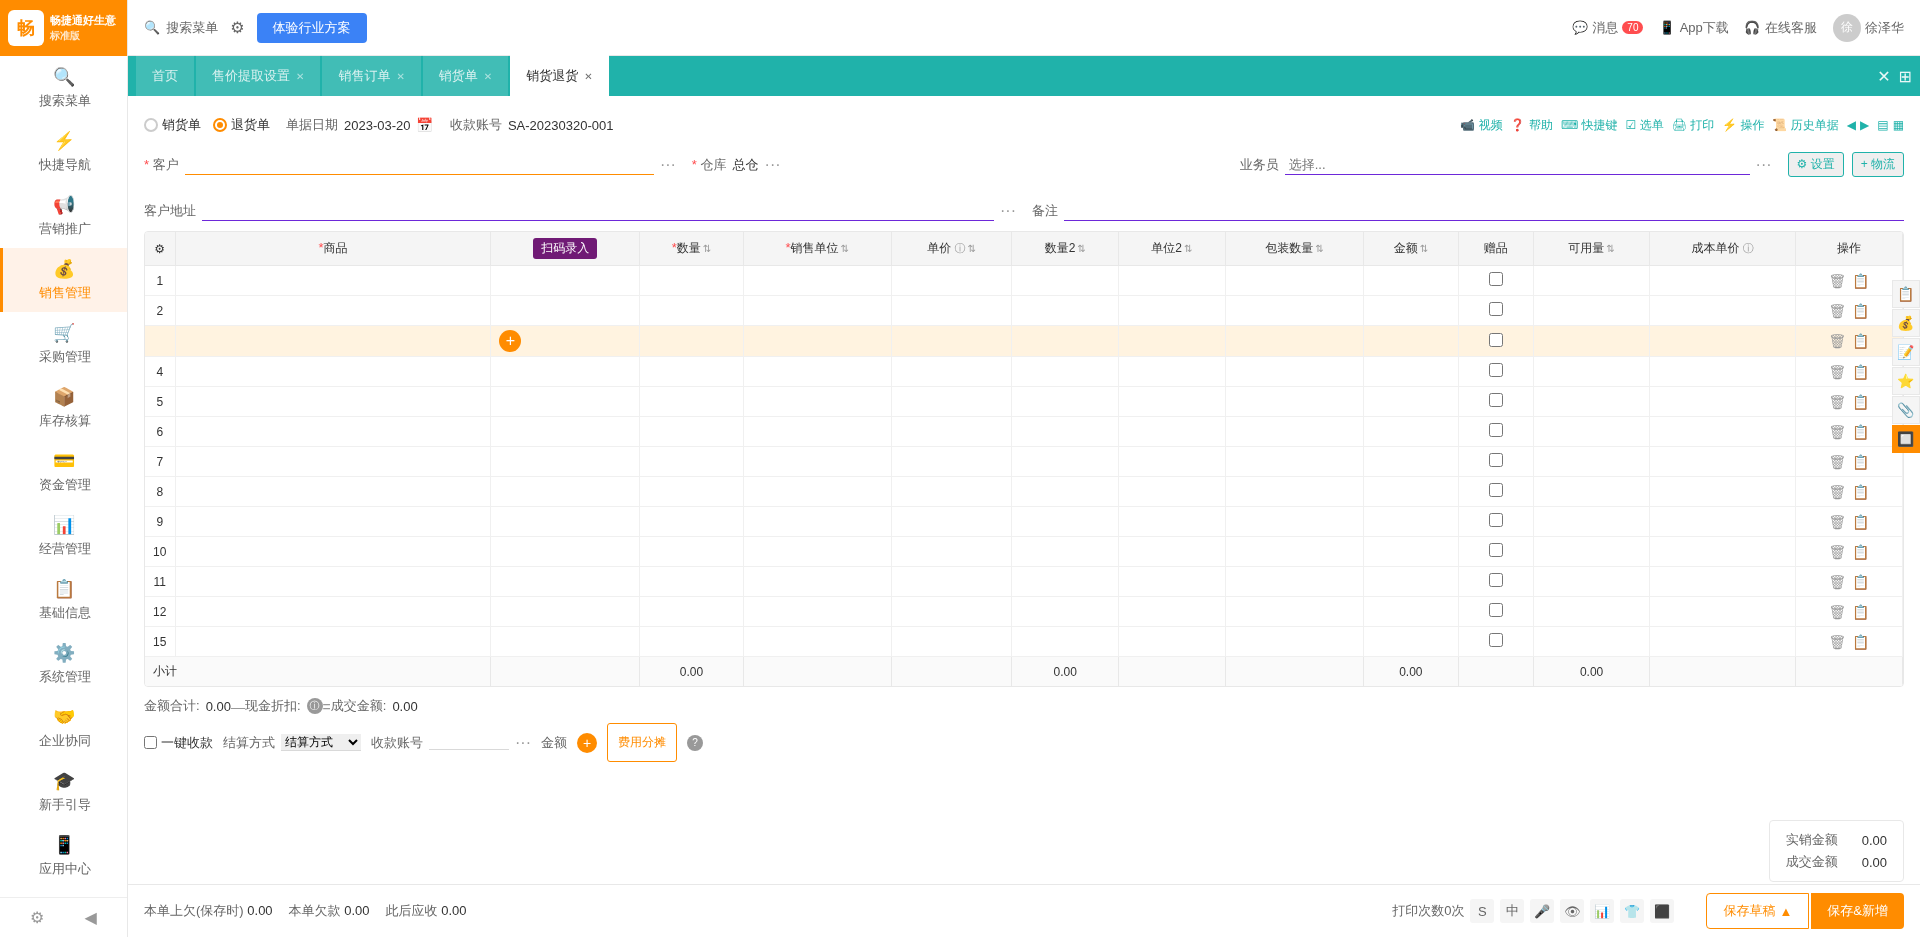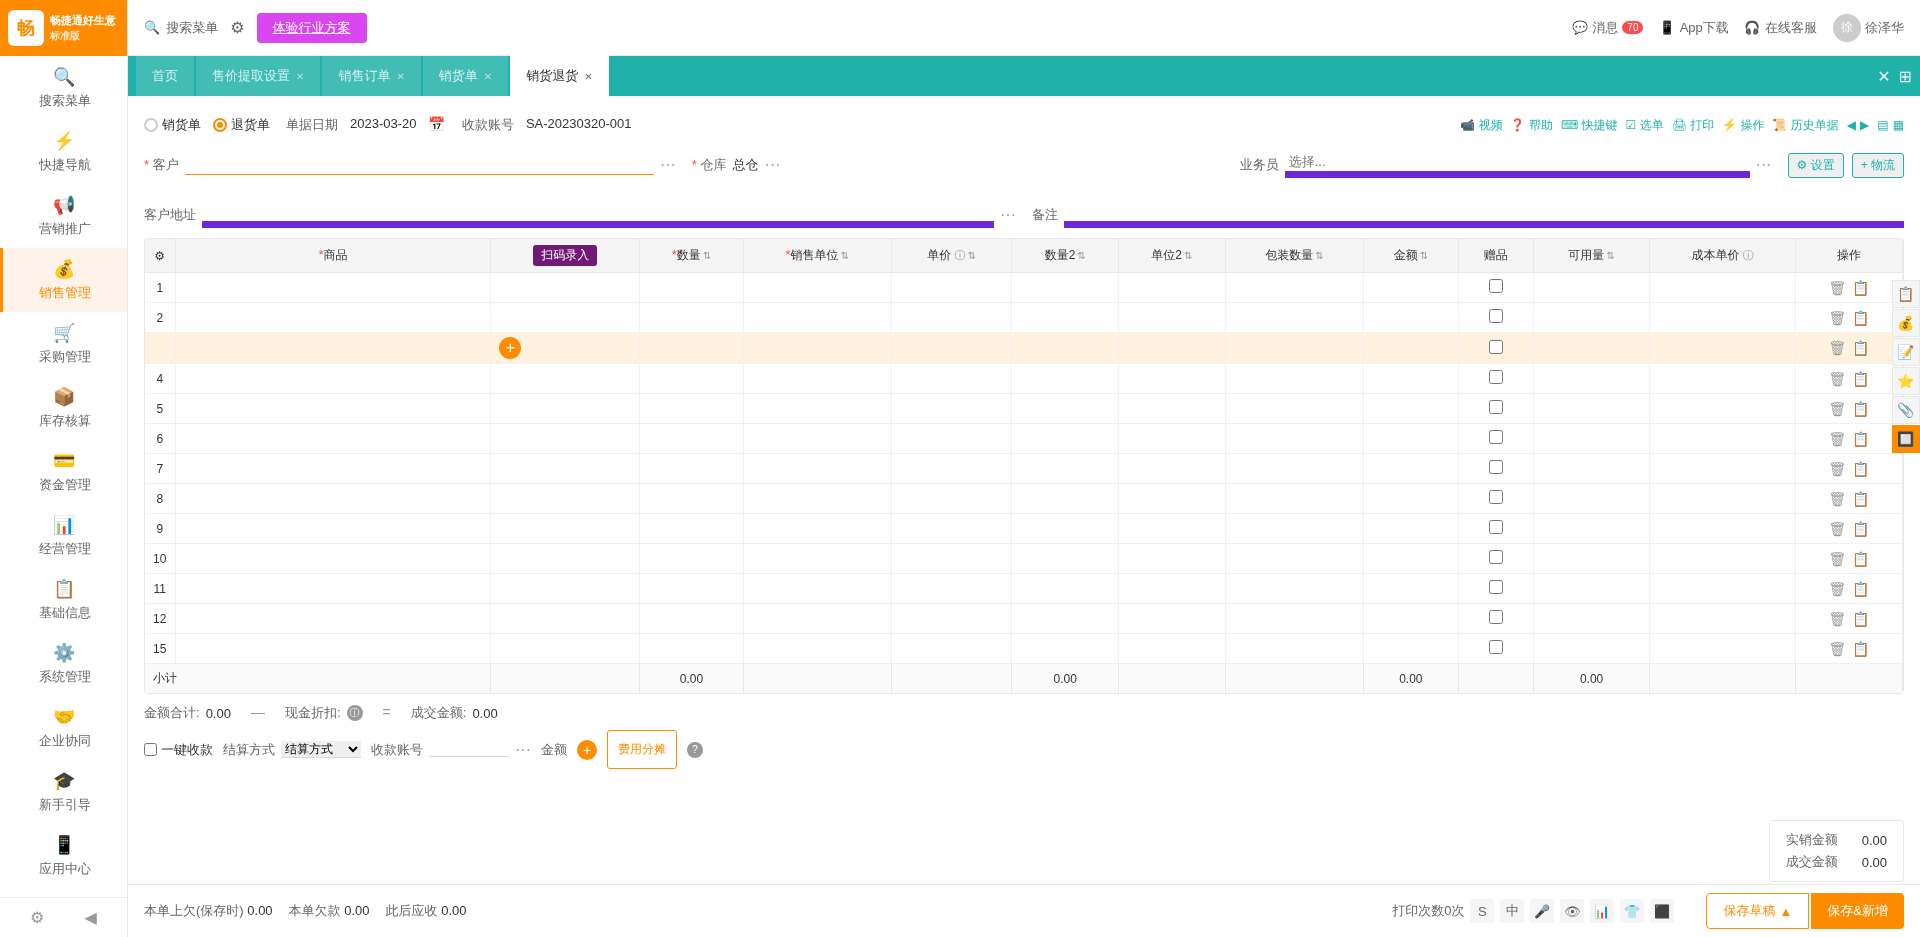--- a/index.html
+++ b/index.html
@@ -16,21 +16,21 @@
     .sidebar-bottom { display: flex; justify-content: space-around; padding: 10px; border-top: 1px solid #eee; }
     .sidebar-bottom-btn { cursor: pointer; color: #999; font-size: 16px; }
 
     
     .main { flex: 1; display: flex; flex-direction: column; overflow: hidden; }
 
     
     .topbar { background: #fff; height: 56px; display: flex; align-items: center; justify-content: space-between; padding: 0 16px; border-bottom: 1px solid #e8e8e8; }
     .topbar-left { display: flex; align-items: center; gap: 12px; }
     .topbar-search { display: flex; align-items: center; gap: 6px; color: #666; cursor: pointer; font-size: 13px; }
-    .topbar-btn { background: #d946ef; color: #fff; border: none; border-radius: 4px; padding: 6px 16px; cursor: pointer; font-size: 13px; text-decoration: underline; }
+    .topbar-btn { background: #3b82f6; color: #fff; border: none; border-radius: 4px; padding: 6px 16px; cursor: pointer; font-size: 13px; }
     .topbar-right { display: flex; align-items: center; gap: 16px; color: #666; font-size: 13px; }
     .topbar-right-item { display: flex; align-items: center; gap: 4px; cursor: pointer; }
     .badge { background: #ff4d4f; color: #fff; border-radius: 10px; padding: 1px 5px; font-size: 10px; }
     .avatar { width: 28px; height: 28px; background: #ccc; border-radius: 50%; display: flex; align-items: center; justify-content: center; font-size: 12px; color: #fff; }
 
     
     .tabs { background: #20b2aa; display: flex; align-items: center; padding: 0 8px; height: 40px; gap: 2px; }
     .tab { padding: 0 16px; height: 48px; display: flex; align-items: center; gap: 6px; cursor: pointer; color: rgba(255,255,255,0.8); border-radius: 4px 4px 0 0; font-size: 13px; background: rgba(255,255,255,0.15); }
     .tab.active { background: #fff; color: #333; border-radius: 4px; }
     .tab .close-icon { font-size: 10px; opacity: 0.7; }
@@ -40,29 +40,29 @@
     
     .content { flex: 1; background: #fff; overflow-y: auto; padding: 12px 16px; }
 
     
     .form-header { display: flex; align-items: center; gap: 16px; padding: 8px 0; margin-bottom: 10px; flex-wrap: wrap; }
     .radio-group { display: flex; align-items: center; gap: 12px; }
     .radio-item { display: flex; align-items: center; gap: 4px; cursor: pointer; font-size: 13px; color: #333; }
     .radio-dot { width: 14px; height: 14px; border-radius: 50%; border: 2px solid #ccc; display: flex; align-items: center; justify-content: center; }
     .radio-dot.selected { border-color: #ff8c00; }
     .radio-dot.selected::after { content: ''; width: 6px; height: 6px; background: #ff8c00; border-radius: 50%; }
-    .form-field-row { display: flex; align-items: flex-start; gap: 12px; font-size: 13px; }
+    .form-field-row { display: flex; align-items: center; gap: 6px; font-size: 13px; }
     .form-field-label { color: #666; white-space: nowrap; }
     .form-field-value { color: #333; font-weight: 500; }
     .form-field-calendar { color: #999; cursor: pointer; font-size: 14px; }
     .form-actions-top { margin-left: auto; display: flex; gap: 8px; align-items: center; }
     .form-actions-top span { color: #20b2aa; cursor: pointer; font-size: 12px; display: flex; align-items: center; gap: 2px; }
     .field-label { color: #666; font-size: 13px; white-space: nowrap; }
     .field-required { color: #ff4d4f; }
-    .field-input { flex: 1; border: none; border-bottom: 7px solid #6d28d9; padding: 2px 4px; color: #333; font-size: 13px; outline: none; min-width: 0; }
+    .field-input { flex: 1; border: none; border-bottom: 1px solid #6d28d9; padding: 2px 4px; color: #333; font-size: 13px; outline: none; min-width: 0; }
     .field-dots { color: #999; font-size: 16px; cursor: pointer; }
     .settings-btn { color: #20b2aa; cursor: pointer; font-size: 12px; border: 1px solid #20b2aa; padding: 3px 8px; border-radius: 3px; }
     .add-logistics-btn { color: #20b2aa; cursor: pointer; font-size: 12px; border: 1px solid #20b2aa; padding: 3px 8px; border-radius: 3px; }
     .side-action-btn { width: 28px; height: 28px; background: #f5f5f5; border: 1px solid #e8e8e8; cursor: pointer; display: flex; align-items: center; justify-content: center; font-size: 14px; color: #666; }
     .side-action-btn.orange { background: #ff8c00; color: #fff; border-color: #ff8c00; }
 
     
     .table-wrapper { border: 1px solid #e8e8e8; border-radius: 4px; overflow: hidden; }
     .table { width: 100%; border-collapse: collapse; }
     .table thead th { background: #f5f5f5; padding: 6px 8px; text-align: center; color: #333; font-weight: normal; border-right: 1px solid #e8e8e8; border-bottom: 1px solid #e8e8e8; font-size: 12px; white-space: nowrap; }
@@ -77,21 +77,21 @@
     .table-checkbox { width: 14px; height: 14px; border: 1px solid #d9d9d9; cursor: pointer; }
     .action-icons { display: flex; justify-content: center; gap: 6px; }
     .action-icon { cursor: pointer; color: #999; font-size: 14px; }
     .gear-col { width: 30px; text-align: center; color: #999; cursor: pointer; }
     .scan-input-btn { background: #701a75; color: #fff; border: none; padding: 2px 8px; border-radius: 3px; font-size: 12px; cursor: pointer; }
     .add-row-btn { width: 22px; height: 22px; background: #ff8c00; border-radius: 50%; color: #fff; display: flex; align-items: center; justify-content: center; cursor: pointer; font-size: 16px; line-height: 1; }
     .row-input { border: none; outline: none; width: 100%; text-align: left; font-size: 12px; background: transparent; }
 
     
     .footer-form { padding: 10px 0; display: flex; flex-direction: column; gap: 8px; }
-    .footer-row { display: flex; align-items: flex-start; gap: 20px; flex-wrap: wrap; }
+    .footer-row { display: flex; align-items: flex-end; gap: 0; flex-wrap: wrap; }
     .footer-field { display: flex; align-items: center; gap: 6px; font-size: 13px; color: #666; }
     .footer-equals { color: #999; font-size: 14px; }
     .footer-minus { color: #999; font-size: 14px; }
     .amount-display { color: #333; font-weight: 500; }
     .help-icon { width: 16px; height: 16px; border-radius: 50%; background: #999; color: #fff; font-size: 10px; display: inline-flex; align-items: center; justify-content: center; cursor: pointer; }
 
     
     .payment-row { display: flex; align-items: center; gap: 10px; flex-wrap: wrap; }
     .checkbox-label { display: flex; align-items: center; gap: 4px; cursor: pointer; font-size: 13px; color: #333; }
     .payment-input { border: none; border-bottom: 1px solid #d9d9d9; width: 80px; font-size: 12px; outline: none; }

